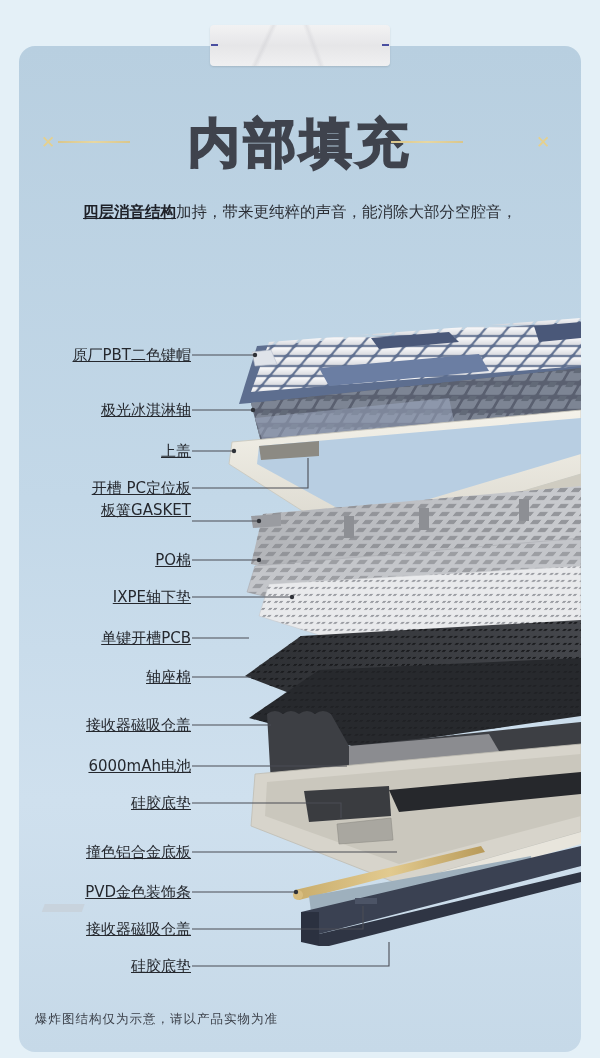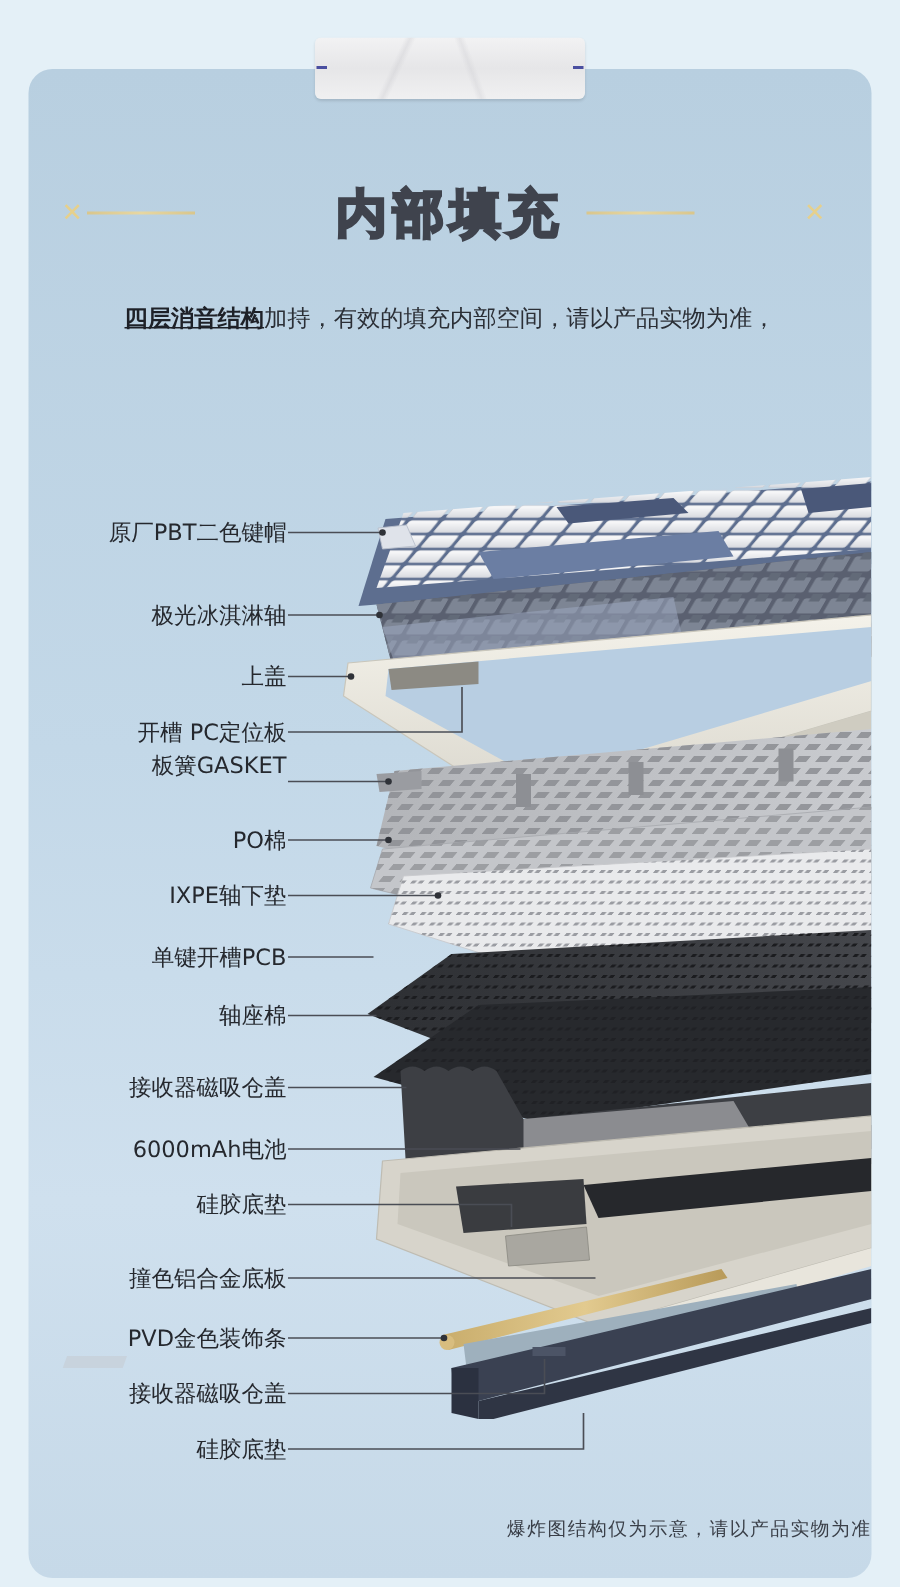--- a/index.html
+++ b/index.html
@@ -41,21 +41,21 @@
     position: absolute;
     left: 0; top: 64px;
     width: 562px; height: 66px;
   }
   .title {
     position: absolute;
     left: 0; right: 0; top: 0;
     text-align: center;
     font-family: "DejaVu Sans", sans-serif;
     font-weight: 900;
-    font-size: 34px;
+    font-size: 52px;
     letter-spacing: 4px;
     color: #3f434d;
     line-height: 66px;
     -webkit-text-stroke: 2px #3f434d;
   }
   .deco {
     position: absolute; top: 31px;
     height: 2px; width: 72px;
     background: linear-gradient(90deg, #d9c68c, #e7d7a2, #d9c68c);
   }
@@ -82,31 +82,32 @@
   .intro b { font-weight: bold; color: #1e2128; text-decoration: underline; }
 
   .label {
     position: absolute;
     right: 390px;
     font-size: 15px;
     color: #25282e;
     white-space: nowrap;
     transform: translateY(-50%);
     line-height: 20px;
+    text-decoration: underline;
   }
   .diagram {
     position: absolute;
     left: 0; top: 0;
     width: 562px; height: 1006px;
     pointer-events: none;
   }
   .footer {
     position: absolute;
     left: 16px; right: 0; top: 965px;
-    text-align: right;
+    text-align: left;
     font-size: 12.5px;
     color: #3a3f48;
     letter-spacing: 1px;
   }
 </style>
 </head>
 <body>
 
 <div class="tape">
   <span class="tick l"></span>
@@ -117,21 +118,21 @@
 
   <div class="title-row">
     <span class="xmark l">✕</span>
     <span class="deco l"></span>
     <h1 class="title">内部填充</h1>
     <span class="deco r"></span>
     <span class="xmark r">✕</span>
   </div>
 
   <div class="intro">
-    <div><b>四层消音结构</b><span>加持，有效的填充内部空间，请以产品实物为准，</span></div>
+    <div><b>四层消音结构</b><span>加持，带来更纯粹的声音，能消除大部分空腔音，</span></div>
   </div>
 
   <svg class="diagram" viewBox="0 0 562 1006" width="562" height="1006">
     <defs>
       <linearGradient id="capWhite" x1="0" y1="0" x2="0" y2="1">
         <stop offset="0" stop-color="#fbfbfc"></stop>
           <stop offset="1" stop-color="#d9dbe0"></stop>
       </linearGradient>
       <linearGradient id="frameWhite" x1="0" y1="0" x2="0" y2="1">
         <stop offset="0" stop-color="#f4f2ea"></stop>

